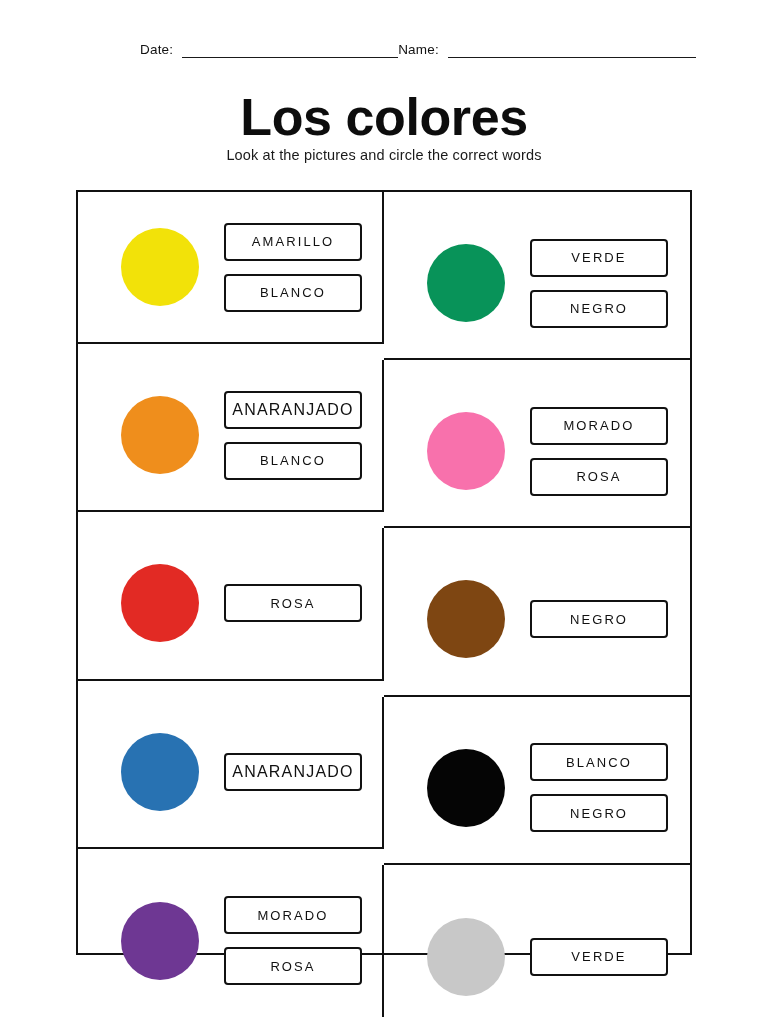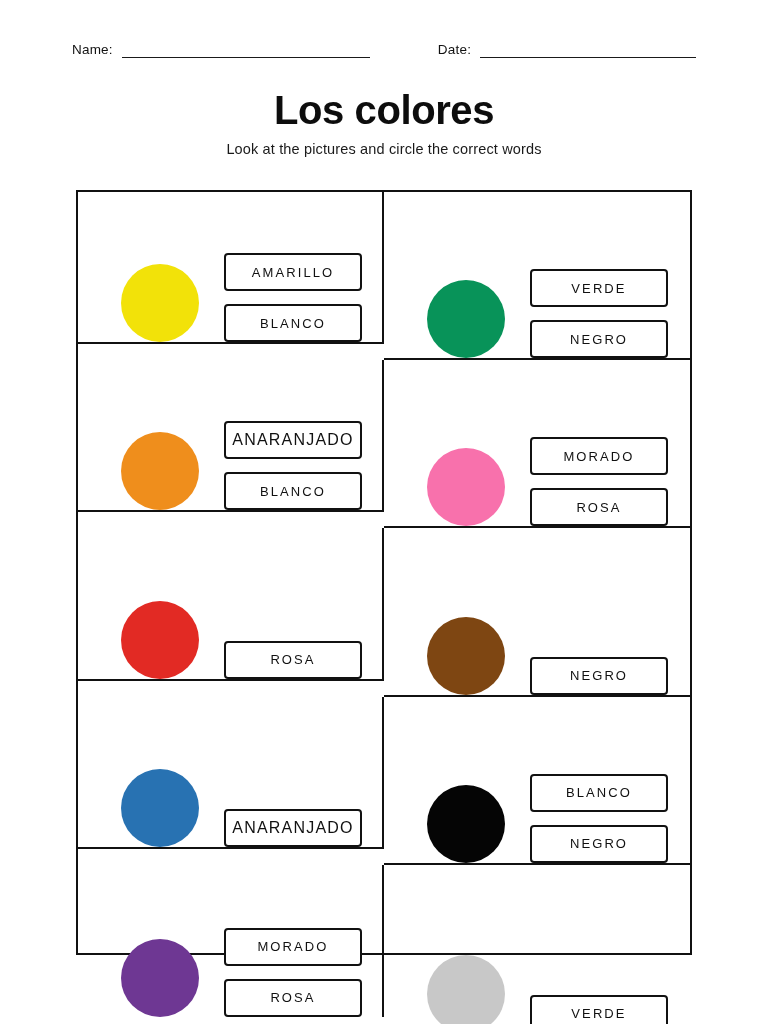--- a/index.html
+++ b/index.html
@@ -55,29 +55,29 @@
   
   .title-block {
     position: absolute;
     top: 88px;
     left: 0;
     width: 768px;
     text-align: center;
   }
 
   .worksheet-title {
-    font-size: 40px;
+    font-size: 52px;
     font-weight: 700;
     letter-spacing: -0.4px;
     color: #0d0d0d;
     line-height: 1.12;
   }
 
   .worksheet-subtitle {
-    margin-top: 8px;
+    margin-top: 1px;
     font-size: 14.5px;
     font-weight: 400;
     color: #1a1a1a;
     letter-spacing: 0.15px;
   }
 
   
   .grid {
     position: absolute;
     top: 190px;
@@ -86,21 +86,21 @@
     height: 765px;
     border: 2px solid #111111;
     display: flex;
     flex-wrap: wrap;
   }
 
   .cell {
     width: 50%;
     height: 20%;
     display: flex;
-    align-items: flex-end;
+    align-items: center;
     border-bottom: 2px solid #111111;
     border-right: 2px solid #111111;
     padding: 0 12px 0 18px;
   }
 
   .cell.col-right { border-right: none; margin-top: 16px; }
   .cell.row-last  { border-bottom: none; }
 
   .swatch-wrap {
     width: 128px;
@@ -144,28 +144,28 @@
     text-transform: uppercase;
     white-space: nowrap;
   }
 
   .word-box.long span { letter-spacing: 1.2px; font-size: 16px; }
 </style>
 </head>
 <body>
 
 <div class="header-row">
+  <div class="field field-date">
+    <span class="field-label">Date:</span>
+    <span class="field-line"></span>
+  </div>
   <div class="field field-name">
     <span class="field-label">Name:</span>
     <span class="field-line"></span>
   </div>
-  <div class="field field-date">
-    <span class="field-label">Date:</span>
-    <span class="field-line"></span>
-  </div>
 </div>
 
 <div class="title-block">
   <h1 class="worksheet-title">Los colores</h1>
   <p class="worksheet-subtitle">Look at the pictures and circle the correct words</p>
 </div>
 
 <div class="grid">
     <div class="cell">
       <div class="swatch-wrap">

